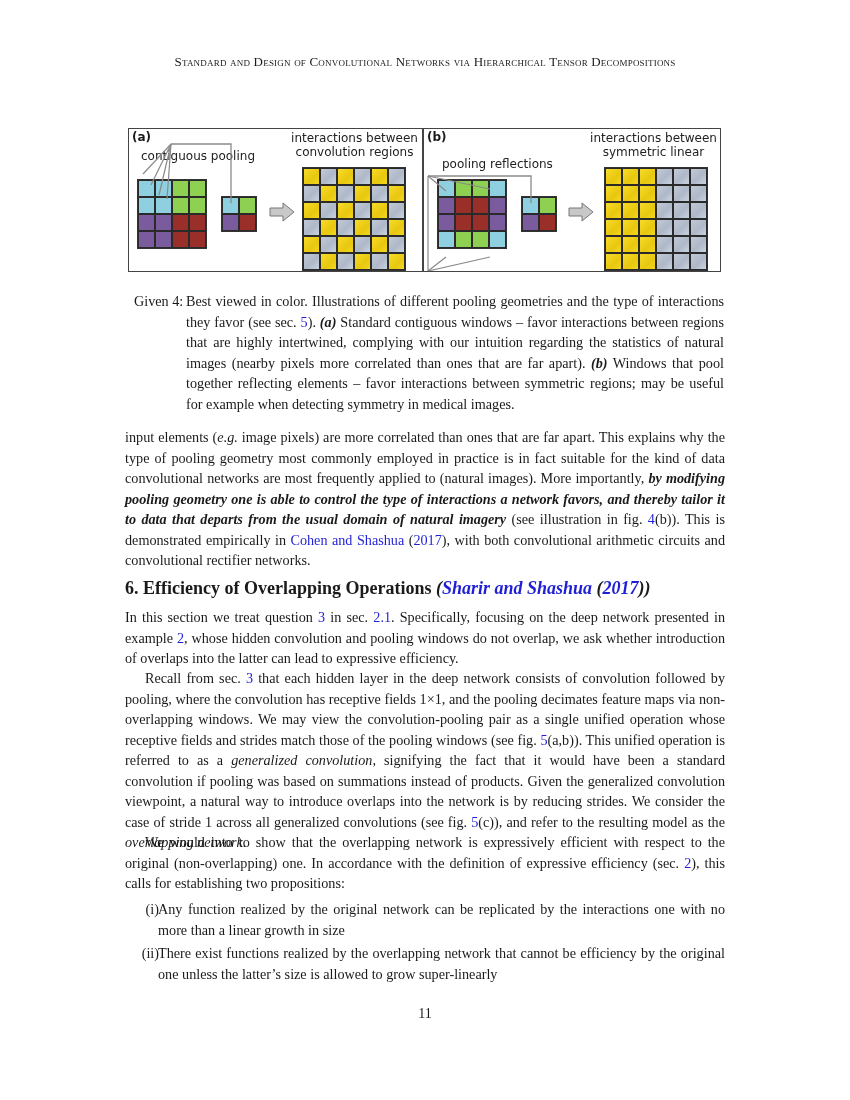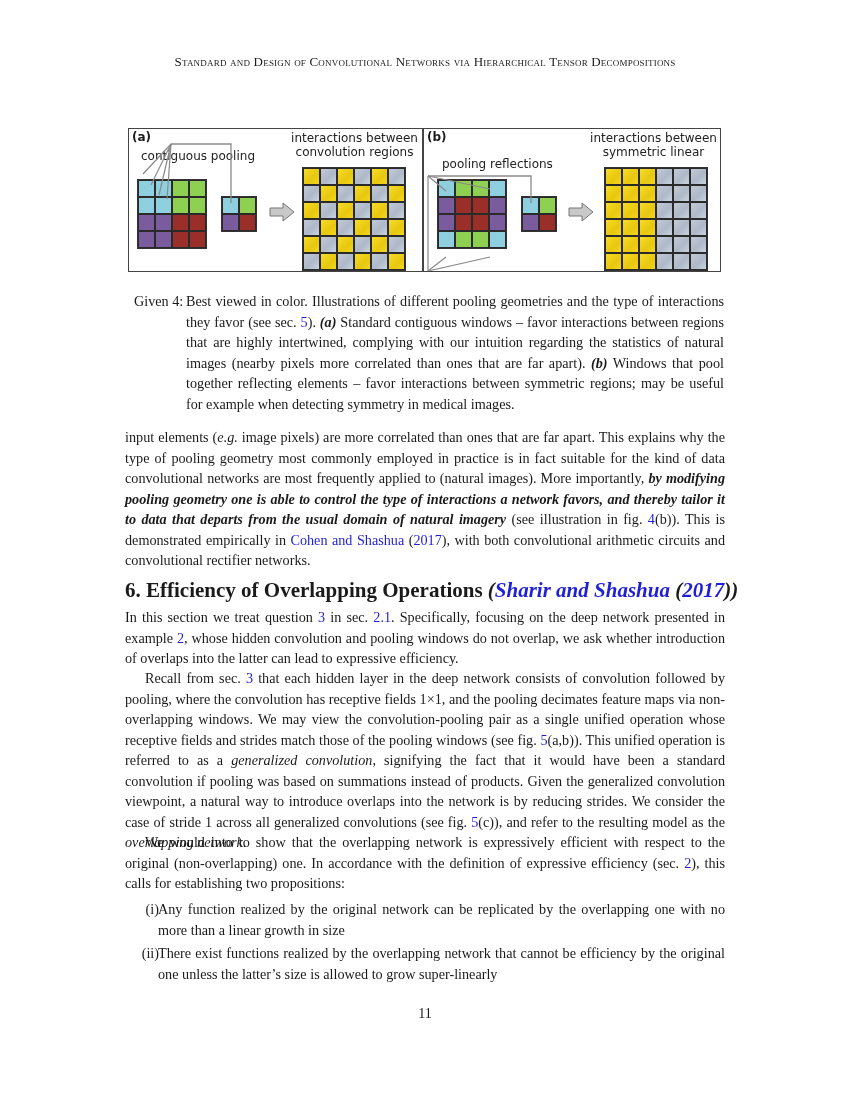--- a/index.html
+++ b/index.html
@@ -23,21 +23,21 @@
   .big6 { grid-template-columns:repeat(6,17px); grid-template-rows:repeat(6,17px); }
   .arrow { position:absolute; width:26px; height:20px; }
   .lines { position:absolute; left:0; top:0; width:100%; height:100%; pointer-events:none; }
   .caption { position:absolute; left:134px; top:291px; width:590px; font-size:14.2px; line-height:20.5px; }
   .caption .lbl { float:left; width:52px; }
   .caption .txt { margin-left:52px; text-align:justify; }
   .para { position:absolute; left:125px; width:600px; font-size:14.2px; line-height:20.5px; text-align:justify; }
   .indent { text-indent:20px; }
   .link { color:#1f1fd6; }
   .bi { font-weight:bold; font-style:italic; }
-  .section-title { position:absolute; left:125px; top:578px; font-size:21px; font-weight:bold; }
+  .section-title { position:absolute; left:125px; top:578px; font-size:18px; font-weight:bold; }
   .section-title .cite { font-style:italic; }
   .list-item { position:absolute; left:125px; width:600px; font-size:14.2px; line-height:20.5px; text-align:justify; }
   .list-item .num { position:absolute; left:10px; width:24px; text-align:right; }
   .list-item .body { margin-left:33px; }
   .page-number { position:absolute; top:1006px; left:0; width:850px; text-align:center; font-size:14px; }
 </style>
 </head>
 <body>
 
 <div class="running-header">Standard and Design of Convolutional Networks via Hierarchical Tensor Decompositions</div>
@@ -220,20 +220,20 @@
 <div class="section-title"><span>6.  Efficiency of Overlapping Operations </span><span class="cite">(</span><span class="cite link">Sharir and Shashua</span><span class="cite"> (</span><span class="cite link">2017</span><span class="cite">))</span></div>
 
 <div class="para" style="top:607px;"><span>In this section we treat question </span><span class="link">3</span><span> in sec. </span><span class="link">2.1</span><span>. Specifically, focusing on the deep network presented in example </span><span class="link">2</span><span>, whose hidden convolution and pooling windows do not overlap, we ask whether introduction of overlaps into the latter can lead to expressive efficiency.</span></div>
 
 <div class="para indent" style="top:668px;"><span>Recall from sec. </span><span class="link">3</span><span> that each hidden layer in the deep network consists of convolution followed by pooling, where the convolution has receptive fields 1×1, and the pooling decimates feature maps via non-overlapping windows. We may view the convolution-pooling pair as a single unified operation whose receptive fields and strides match those of the pooling windows (see fig. </span><span class="link">5</span><span>(a,b)). This unified operation is referred to as a </span><i>generalized convolution</i><span>, signifying the fact that it would have been a standard convolution if pooling was based on summations instead of products. Given the generalized convolution viewpoint, a natural way to introduce overlaps into the network is by reducing strides. We consider the case of stride 1 across all generalized convolutions (see fig. </span><span class="link">5</span><span>(c)), and refer to the resulting model as the </span><i>overlapping network</i><span>.</span></div>
 
 <div class="para indent" style="top:832px;"><span>We would into to show that the overlapping network is expressively efficient with respect to the original (non-overlapping) one. In accordance with the definition of expressive efficiency (sec. </span><span class="link">2</span><span>), this calls for establishing two propositions:</span></div>
 
 <div class="list-item" style="top:899px;">
   <span class="num">(i)</span>
-  <div class="body">Any function realized by the original network can be replicated by the overlapping one with no more than a linear growth in size</div>
+  <div class="body">Any function realized by the original network can be replicated by the interactions one with no more than a linear growth in size</div>
 </div>
 <div class="list-item" style="top:943px;">
   <span class="num">(ii)</span>
   <div class="body">There exist functions realized by the overlapping network that cannot be efficiency by the original one unless the latter’s size is allowed to grow super-linearly</div>
 </div>
 
 <div class="page-number">11</div>
 
 </body></html>

